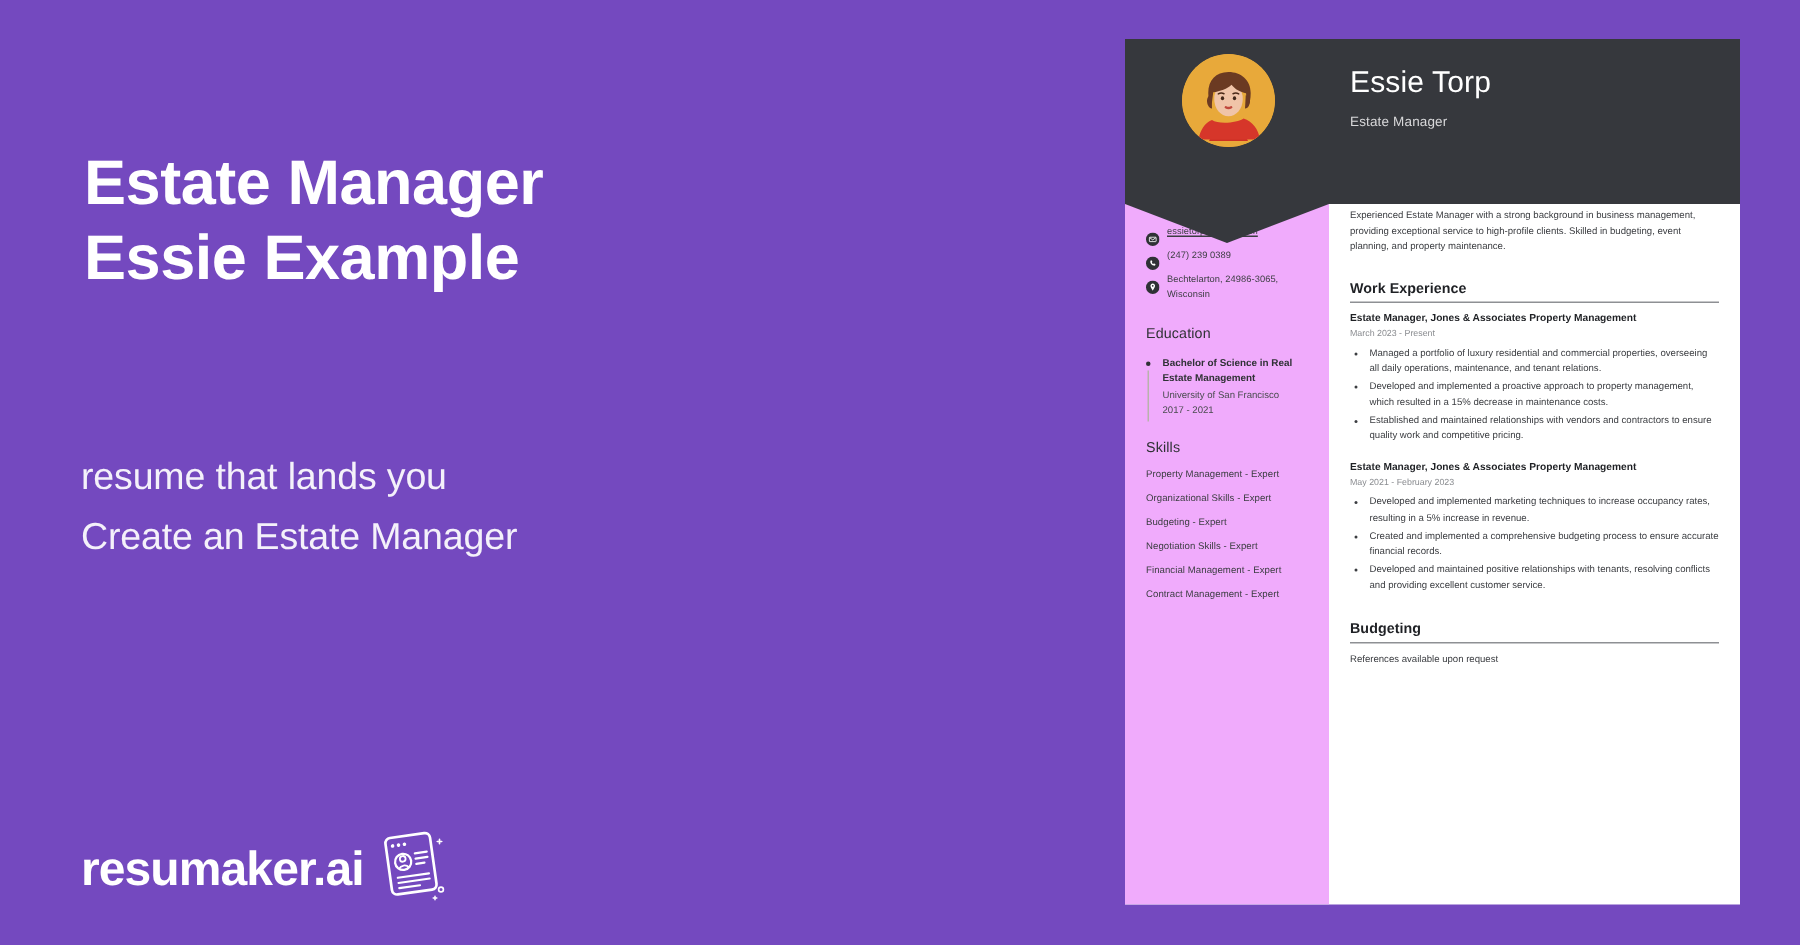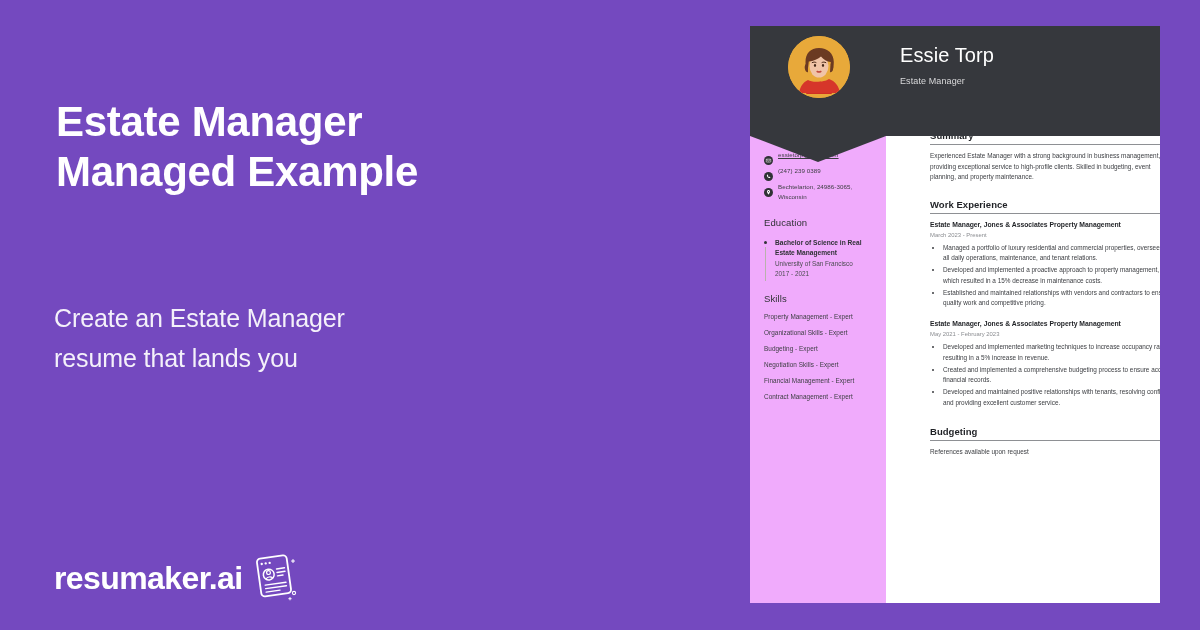--- a/index.html
+++ b/index.html
@@ -130,27 +130,26 @@
     left: 0; top: 84px;
     width: 136px;
     height: 493px;
     background: #f0abfc;
     z-index: 1;
     padding: 0 14px;
   }
 
   .resume-main {
     position: absolute;
-    left: 136px; top: 84px;
+    left: 136px; top: 72px;
     width: 274px;
     height: 493px;
     background: #ffffff;
     z-index: 1;
     padding: 0 14px;
-    margin-left: 30px;
   }
 
   
   .side-h {
     font-size: 9.5px;
     color: #2f3135;
     font-weight: normal;
     margin-top: 0;
     letter-spacing: 0.1px;
   }
@@ -270,26 +269,26 @@
   .sp-9  { height: 9px; }
   .sp-20 { height: 20px; }
 </style>
 </head>
 <body>
 
 <div class="promo">
 
   <div class="promo-headline">
     <div>Estate Manager</div>
-    <div>Managed Example</div>
+    <div>Essie Example</div>
   </div>
 
   <div class="promo-sub">
+    <div>resume that lands you</div>
     <div>Create an Estate Manager</div>
-    <div>resume that lands you</div>
   </div>
 
   <div class="brand">
     <span class="brand-wordmark">resumaker.ai</span>
     <span class="brand-mark">
       <svg width="52" height="50" viewBox="0 0 52 50" fill="none">
         <g transform="rotate(-8 26 25)">
           <rect x="12" y="6" width="30" height="38" rx="3.5" stroke="#ffffff" stroke-width="1.8" fill="none"></rect>
           <circle cx="16.5" cy="11.5" r="1.2" fill="#ffffff"></circle>
           <circle cx="20.5" cy="11.5" r="1.2" fill="#ffffff"></circle>

